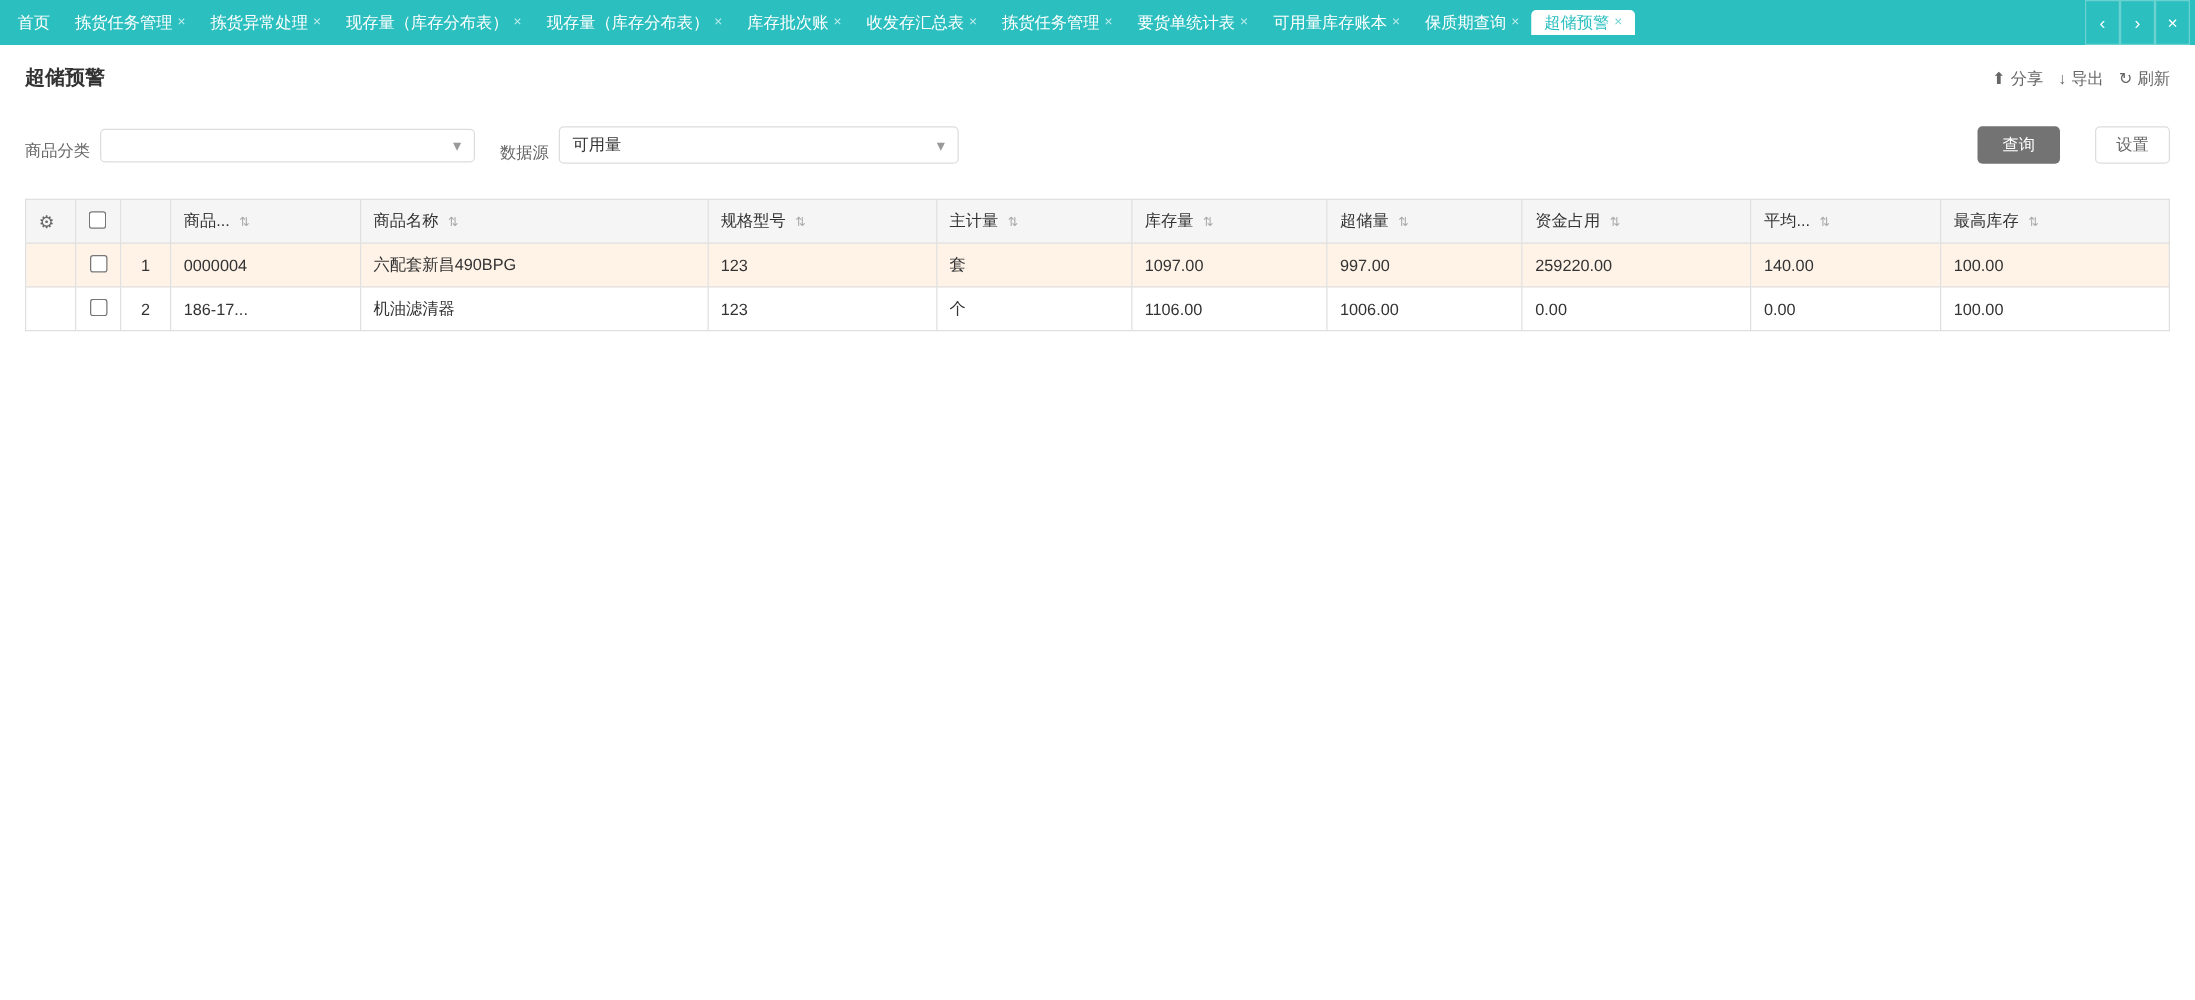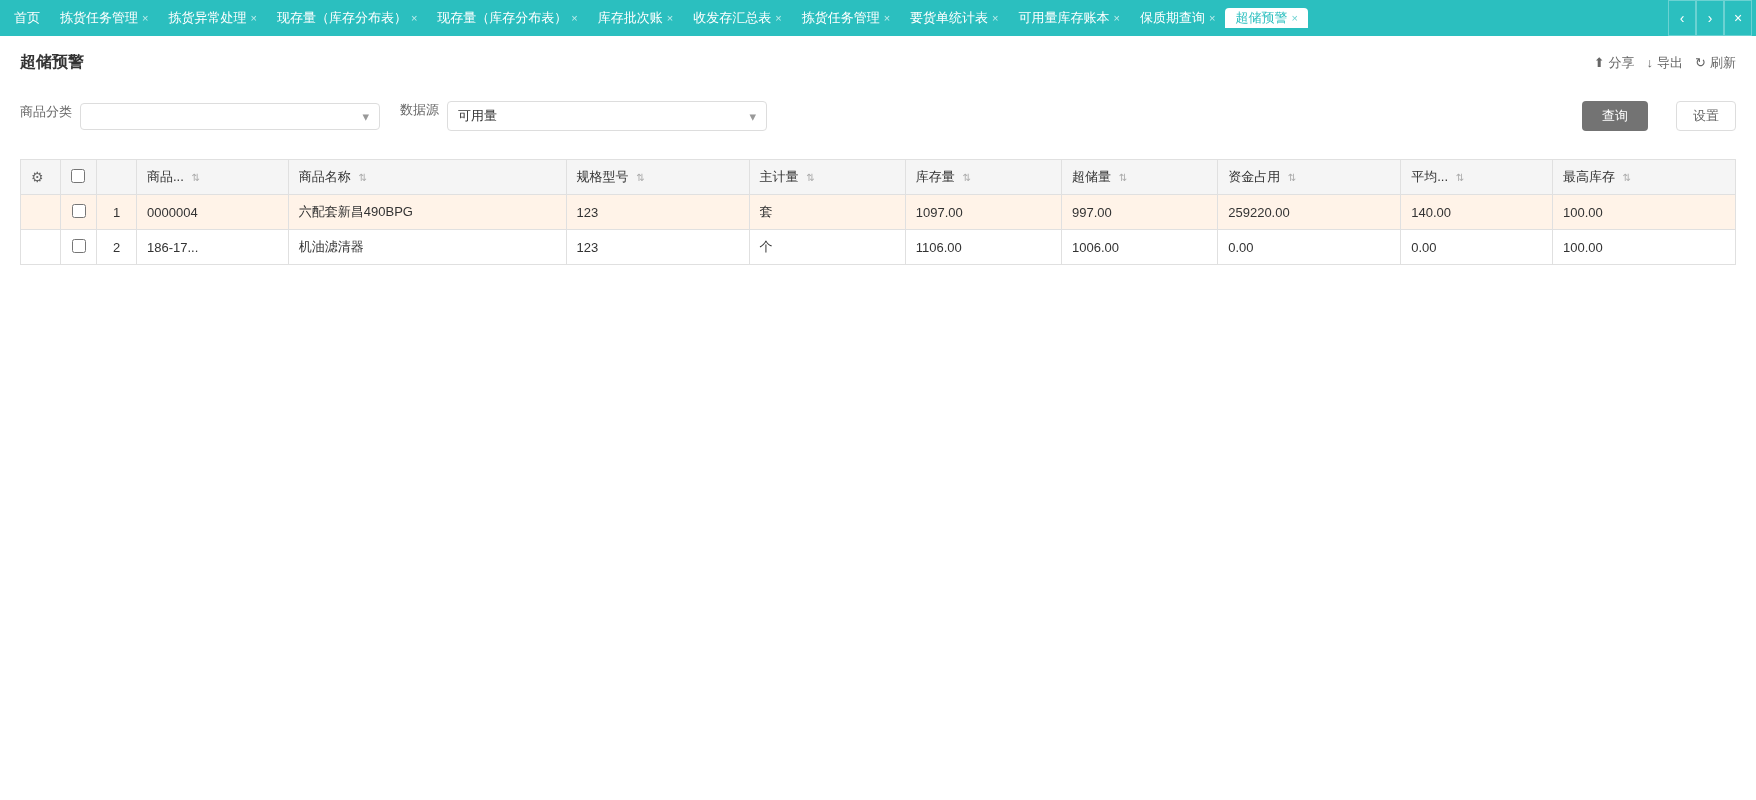--- a/index.html
+++ b/index.html
@@ -84,21 +84,21 @@
     
     .filter-bar {
       display: flex;
       align-items: center;
       gap: 20px;
       margin-bottom: 16px;
       padding: 12px 0;
     }
     .filter-item {
       display: flex;
-      align-items: flex-start;
+      align-items: flex-end;
       gap: 8px;
     }
     .filter-label { color: #666; font-size: 13px; }
     .filter-select {
       display: flex;
       align-items: center;
       border: 1px solid #ddd;
       border-radius: 4px;
       padding: 5px 10px;
       min-width: 280px;

